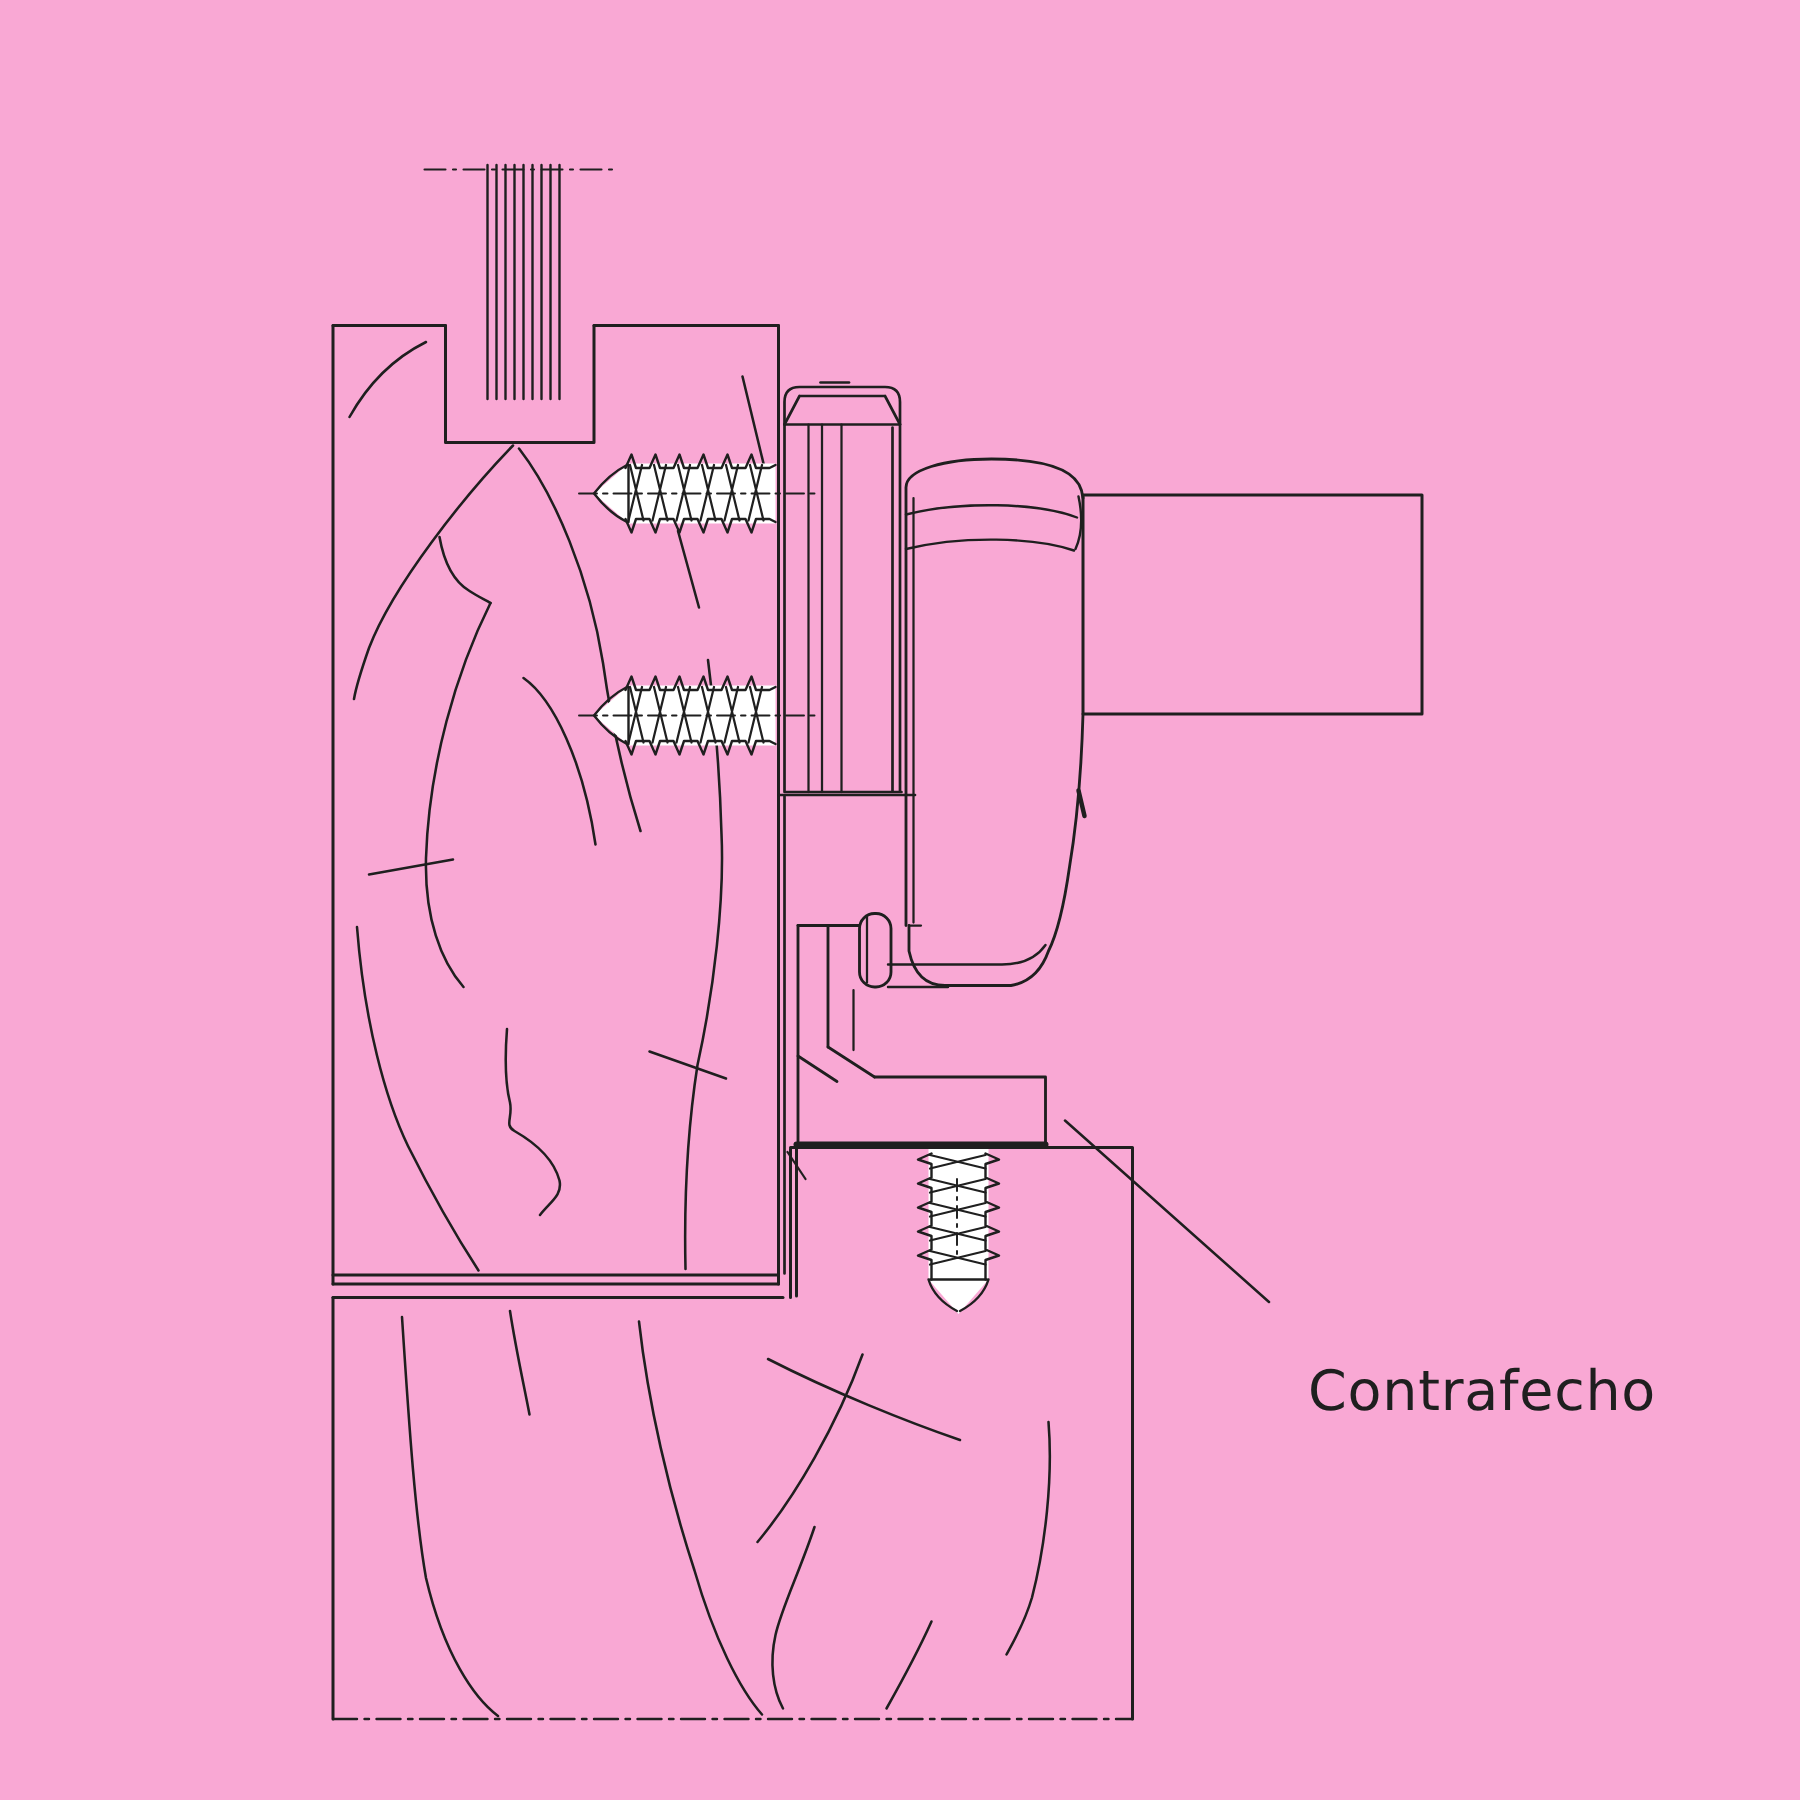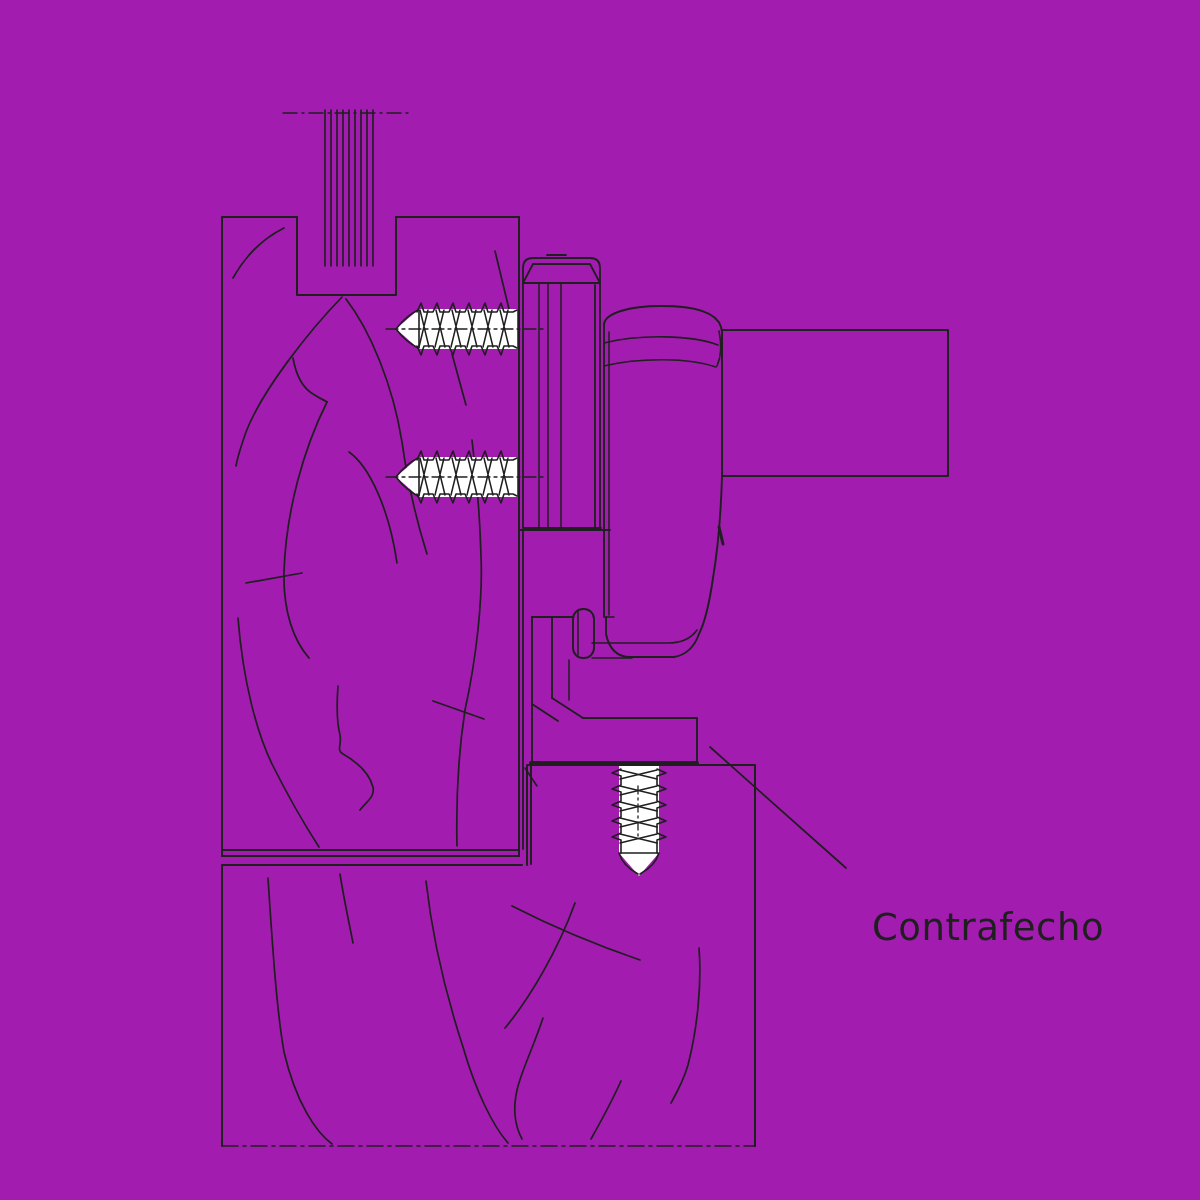--- a/index.html
+++ b/index.html
@@ -1,16 +1,16 @@
 <!DOCTYPE html>
 <html><head>
 <meta charset="utf-8">
 <style>
   html,body{margin:0;padding:0;background:#ffffff;}
-  .canvas{position:relative;width:1200px;height:1200px;background:#a21caf;overflow:hidden;
+  .canvas{position:relative;width:1200px;height:1200px;background:#f9a8d4;overflow:hidden;
           font-family:"DejaVu Sans","Liberation Sans",sans-serif;}
   svg{position:absolute;left:0;top:0;}
   svg *{vector-effect:none;}
   .label-text{font-family:"DejaVu Sans","Liberation Sans",sans-serif;
               font-size:37px;letter-spacing:0.5px;}
 </style>
 </head>
 <body>
 
 <div class="canvas">

